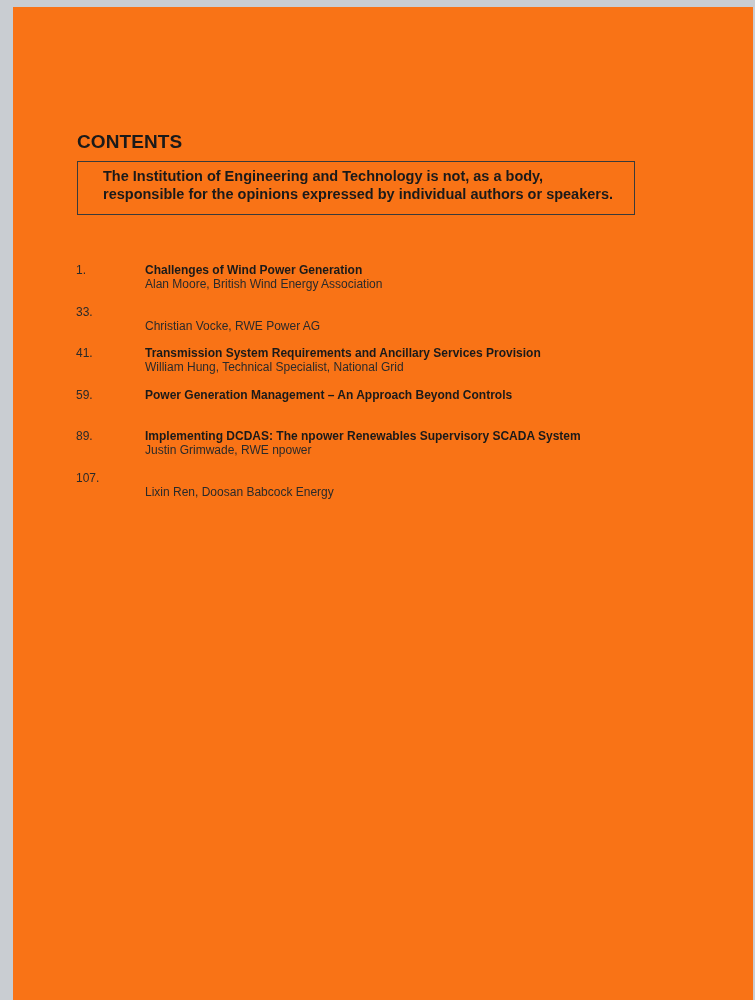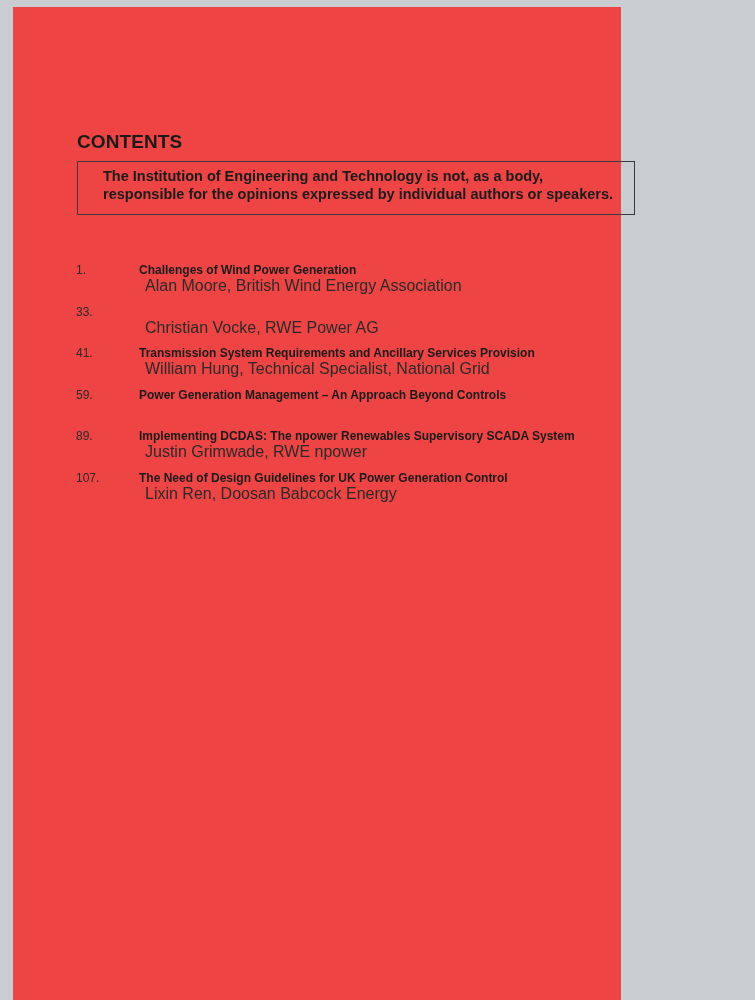--- a/index.html
+++ b/index.html
@@ -12,23 +12,23 @@
       background: #c9cdd2;
       position: relative;
       overflow: hidden;
       font-family: "Liberation Sans", sans-serif;
       color: #1c1c1c;
     }
     .page {
       position: absolute;
       left: 13px;
       top: 7px;
-      width: 608px;
+      width: 740px;
       height: 993px;
-      background: #ef4444;
+      background: #f97316;
     }
     .heading {
       position: absolute;
       left: 64px;
       top: 124px;
       font-size: 19px;
       font-weight: bold;
       color: #1a1a1a;
       letter-spacing: 0.1px;
     }
@@ -61,32 +61,32 @@
     }
     .page-num {
       position: absolute;
       left: 0;
       top: 0;
       font-size: 12px;
       color: #2a2a2a;
     }
     .entry-title {
       position: absolute;
-      left: 63px;
+      left: 69px;
       top: 0;
       font-size: 12px;
       font-weight: bold;
       color: #1a1a1a;
       white-space: nowrap;
     }
     .entry-author {
       position: absolute;
       left: 69px;
       top: 14px;
-      font-size: 16px;
+      font-size: 12px;
       color: #2a2a2a;
       white-space: nowrap;
       text-align: center;
     }
   </style>
 </head>
 <body>
 
 <div class="page">
   <div class="heading">CONTENTS</div>
@@ -115,17 +115,16 @@
       <span class="page-num">59.</span>
       <span class="entry-title">Power Generation Management – An Approach Beyond Controls</span>
     </div>
     <div class="entry">
       <span class="page-num">89.</span>
       <span class="entry-title">Implementing DCDAS: The npower Renewables Supervisory SCADA System</span>
       <span class="entry-author">Justin Grimwade, RWE npower</span>
     </div>
     <div class="entry">
       <span class="page-num">107.</span>
-      <span class="entry-title">The Need of Design Guidelines for UK Power Generation Control</span>
       <span class="entry-author">Lixin Ren, Doosan Babcock Energy</span>
     </div>
   </div>
 </div>
 
 </body></html>

